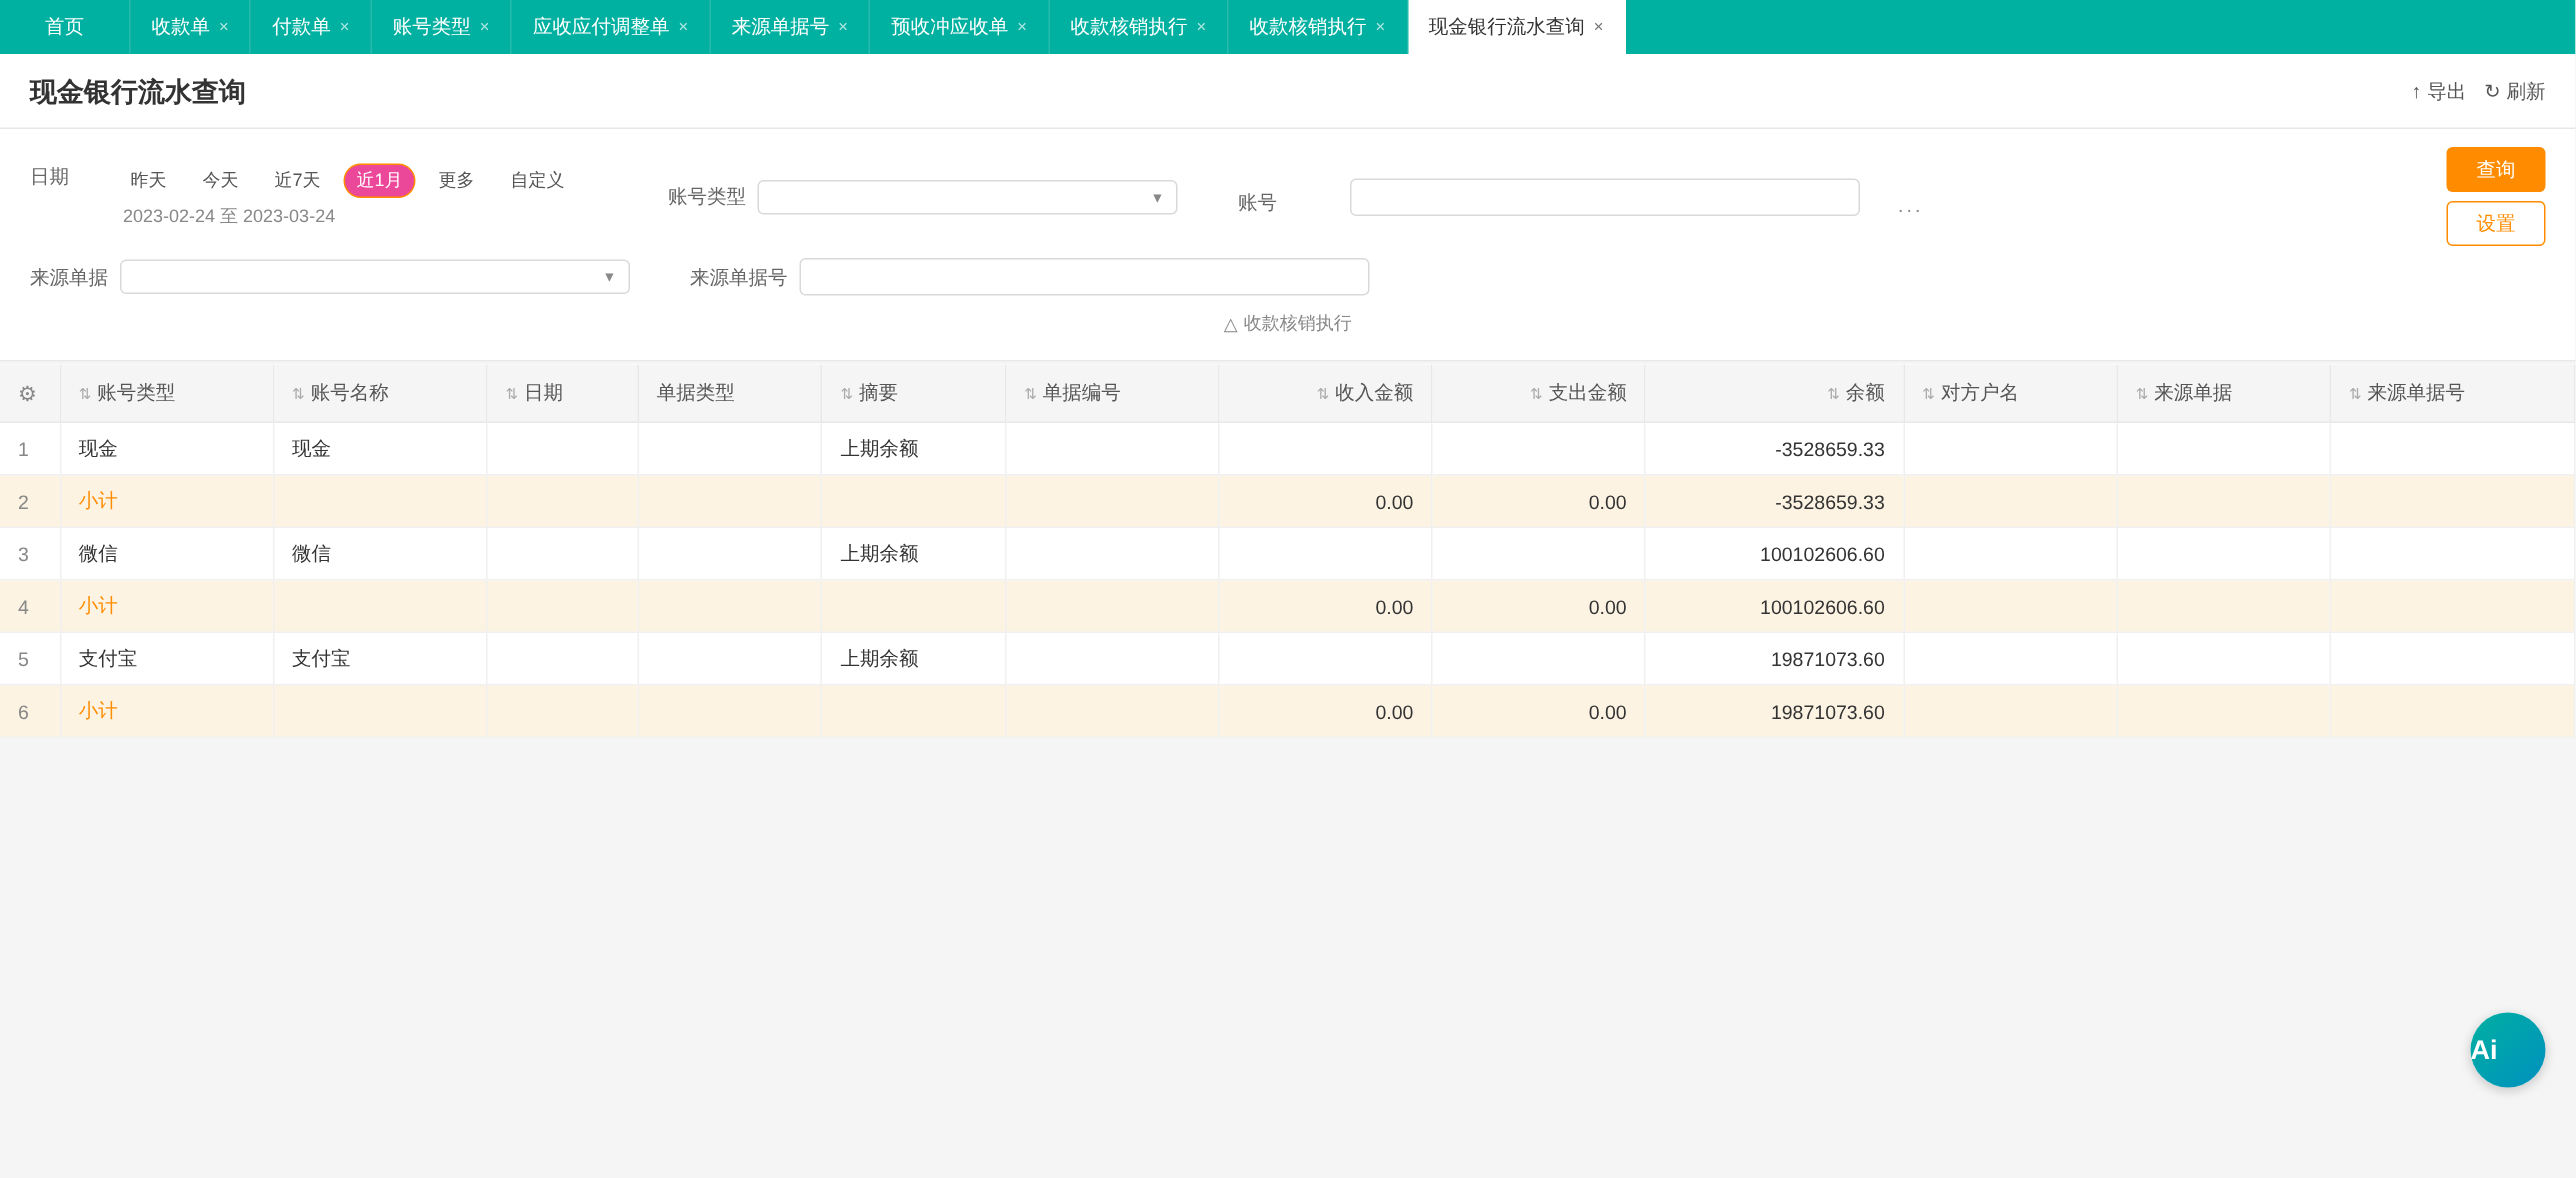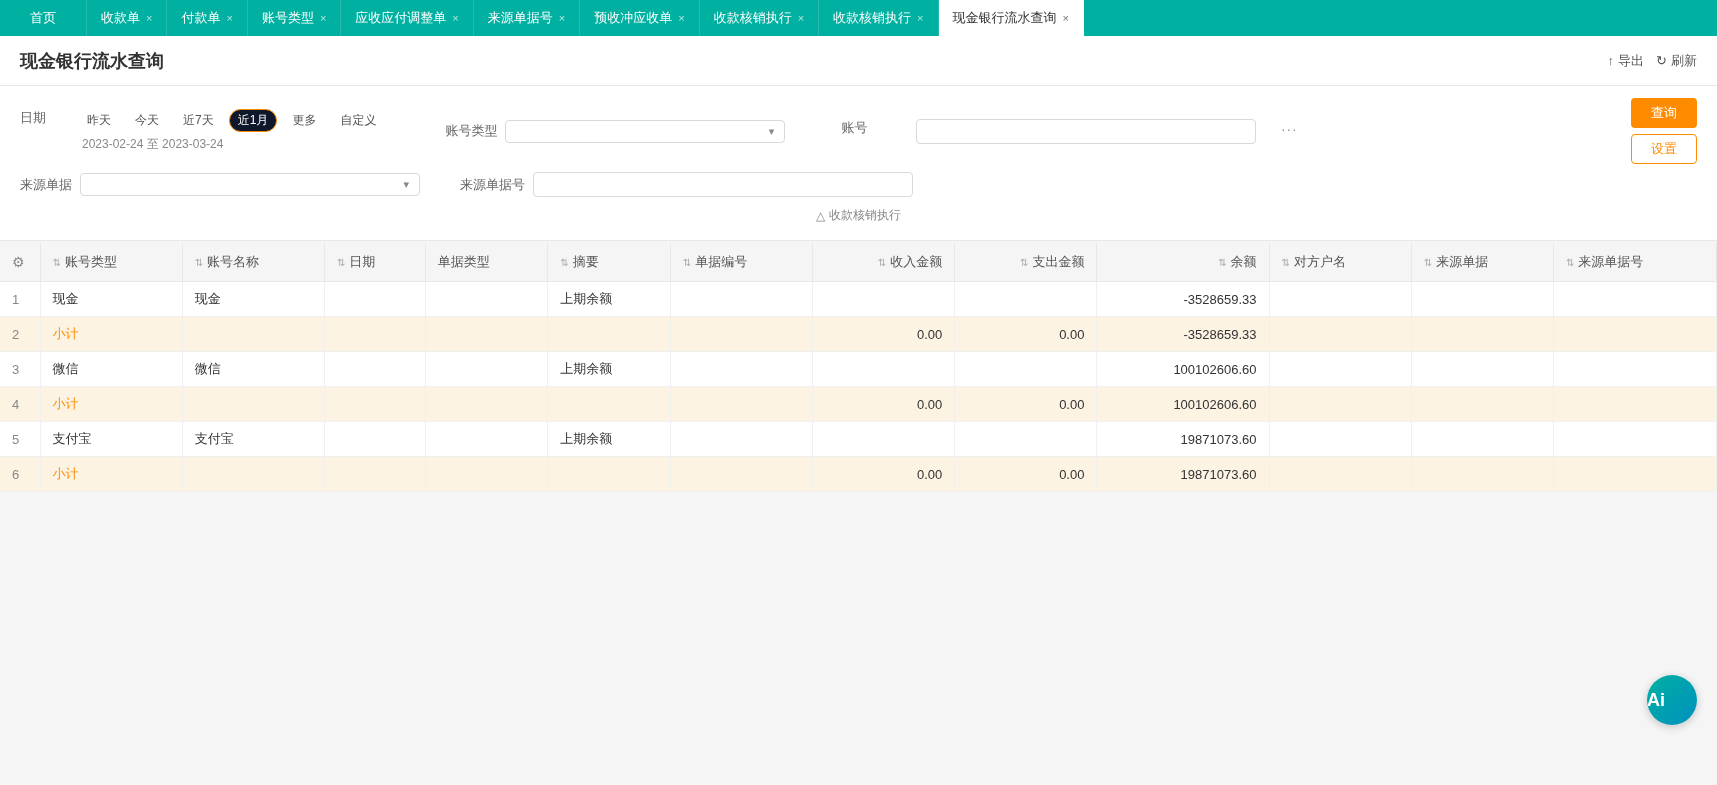--- a/index.html
+++ b/index.html
@@ -97,21 +97,21 @@
     }
     .date-btn {
       padding: 2px 8px;
       border-radius: 12px;
       cursor: pointer;
       font-size: 12px;
       color: #555;
       border: 1px solid transparent;
     }
     .date-btn.active {
-      background: #0f172a;
+      background: #ec4899;
       color: #fff;
       border-color: #ff8c00;
     }
     .date-range-text {
       font-size: 12px;
       color: #888;
       margin-left: 4px;
     }
     .filter-select {
       display: flex;
@@ -331,21 +331,21 @@
     </div>
 
     <div style="display:flex;align-items:center;gap:8px;margin-left:40px;">
       <span class="filter-label">账号类型</span>
       <div class="filter-select" style="min-width:280px;">
         <span class="placeholder"></span>
         <span class="chevron-down">▾</span>
       </div>
     </div>
 
-    <div style="display:flex;align-items:flex-start;gap:25px;margin-left:36px;">
+    <div style="display:flex;align-items:flex-end;gap:25px;margin-left:20px;">
       <span class="filter-label">账号</span>
       <input class="filter-input" style="min-width: 340px;">
       <span class="dots-btn">...</span>
     </div>
 
     <div class="right-btns">
       <button class="query-btn">查询</button>
       <button class="settings-btn">设置</button>
     </div>
   </div>

